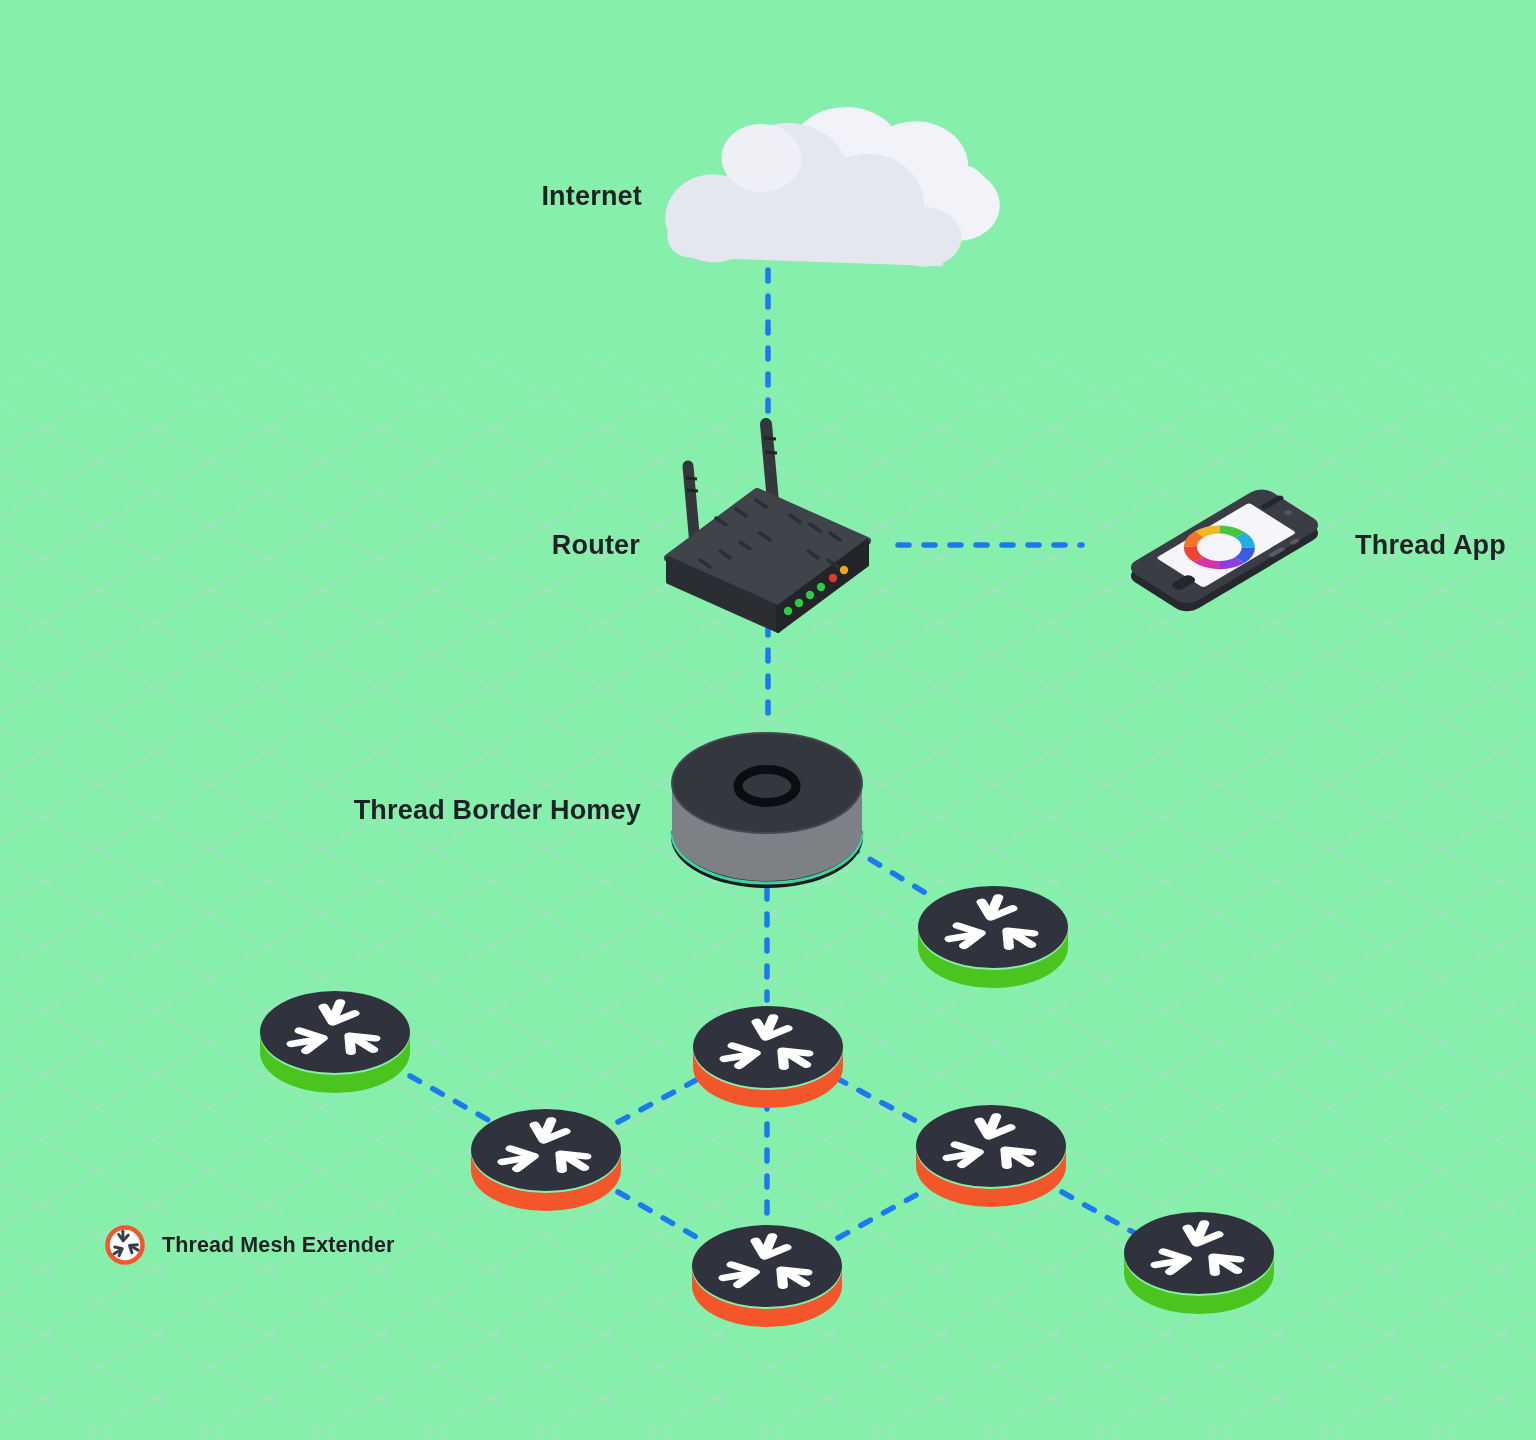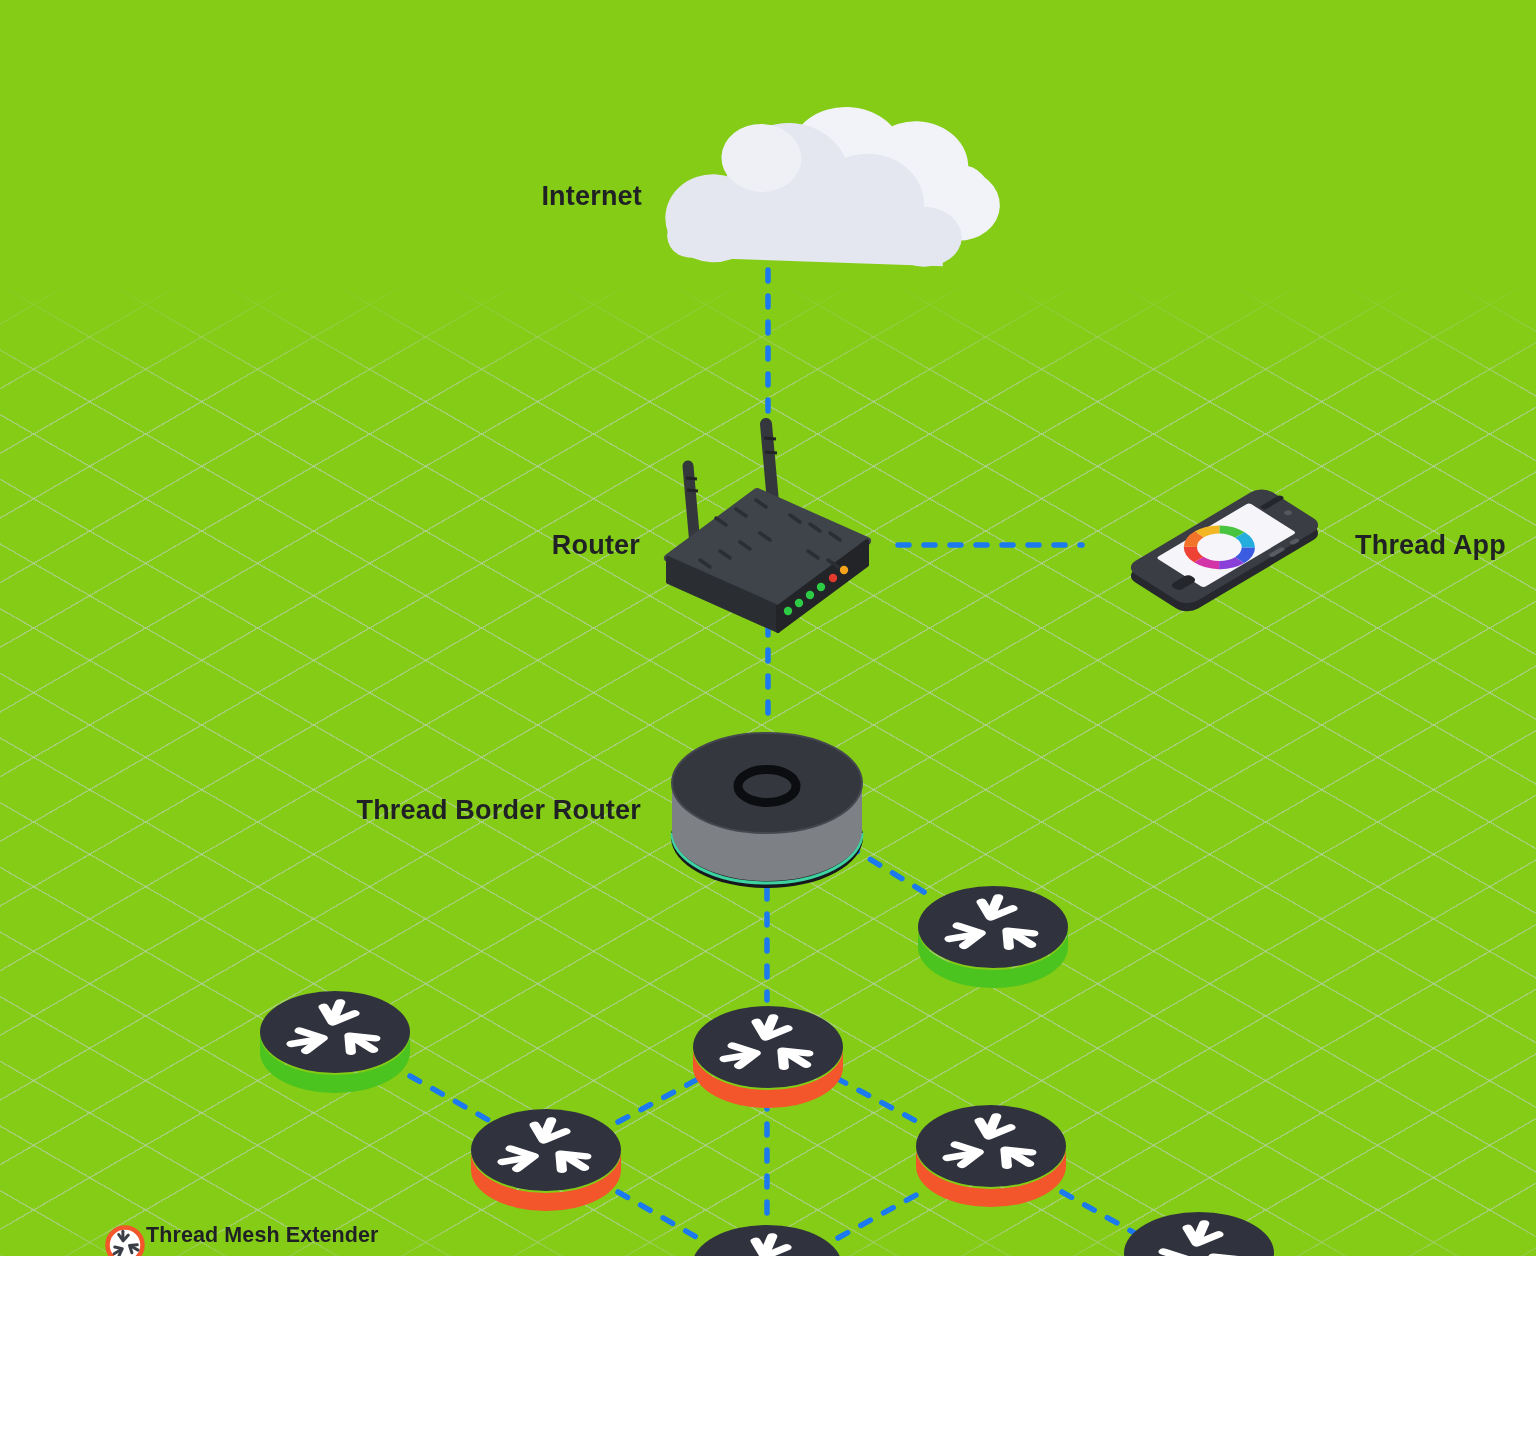--- a/index.html
+++ b/index.html
@@ -5,41 +5,41 @@
   :root{
     --connection-blue:#1B7AF0;
     --mesh-extender-orange:#F4562B;
     --battery-device-green:#4CC41F;
     --disc-dark:#30333E;
     --text-dark:#1F2125;
   }
   html,body{margin:0;padding:0;background:#ffffff;}
   body{font-family:"Liberation Sans", sans-serif;}
   .stage{
-    position:relative;width:1536px;height:1256px;overflow:hidden;background:#84cc16;
+    position:relative;width:1536px;height:1440px;overflow:hidden;background:#86efac;
   }
   .grid-bg{
     position:absolute;inset:0;
     background-image:
       repeating-linear-gradient(30deg, rgba(203,210,222,0.45) 0 1.4px, transparent 1.4px 56px),
       repeating-linear-gradient(150deg, rgba(203,210,222,0.45) 0 1.4px, transparent 1.4px 56px);
     -webkit-mask-image:linear-gradient(to bottom, transparent 0%, transparent 22%, #000 32%, #000 97%, rgba(0,0,0,.4) 100%);
             mask-image:linear-gradient(to bottom, transparent 0%, transparent 22%, #000 32%, #000 97%, rgba(0,0,0,.4) 100%);
   }
   svg.scene{position:absolute;left:0;top:0;}
   .device-label{
     position:absolute;font-weight:700;font-size:27px;line-height:30px;
     color:var(--text-dark);letter-spacing:.2px;white-space:nowrap;
   }
   .lbl-internet{right:894px;top:181px;text-align:right;}
   .lbl-router{right:896px;top:530px;text-align:right;margin-left:12px;}
   .lbl-homey{left:1355px;top:530px;}
   .lbl-tbr{right:895px;top:795px;text-align:right;}
   .legend{position:absolute;left:104px;top:1224px;}
-  .legend-row{display:flex;gap:0;margin-bottom:20px;}
+  .legend-row{display:flex;align-items:center;gap:16px;margin-bottom:20px;}
   .legend-label{
     font-weight:700;font-size:21.5px;line-height:22.5px;color:var(--text-dark);
     white-space:pre-line;letter-spacing:.1px;
   }
   .legend-icon{flex:0 0 auto;display:block;}
 </style>
 </head>
 <body>
 
 <div class="stage">
@@ -176,21 +176,21 @@
       <use href="#threadDisc" transform="translate(546,1150)" style="--side: var(--mesh-extender-orange);"></use>
       <use href="#threadDisc" transform="translate(991,1146)" style="--side: var(--mesh-extender-orange);"></use>
       <use href="#threadDisc" transform="translate(767,1266)" style="--side: var(--mesh-extender-orange);"></use>
       <use href="#threadDisc" transform="translate(1199,1253)" style="--side: var(--battery-device-green);"></use>
     </g>
   </svg>
 
   <div class="device-label lbl-internet">Internet</div>
   <div class="device-label lbl-router">Router</div>
   <div class="device-label lbl-homey">Thread App</div>
-  <div class="device-label lbl-tbr">Thread Border Router</div>
+  <div class="device-label lbl-tbr">Thread Border Homey</div>
 
   <div class="legend">
     <div class="legend-row">
       <svg class="legend-icon" width="42" height="42" viewBox="0 0 42 42">
         <circle cx="21" cy="21" r="17.5" fill="#ffffff" stroke="var(--mesh-extender-orange)" stroke-width="4.5"></circle>
         <g color="#3A3E46">
             <use href="#threadLogo" transform="translate(21,21) scale(0.30) rotate(90)"></use>
           </g>
       </svg>
       <div class="legend-label">Thread Mesh Extender</div>

